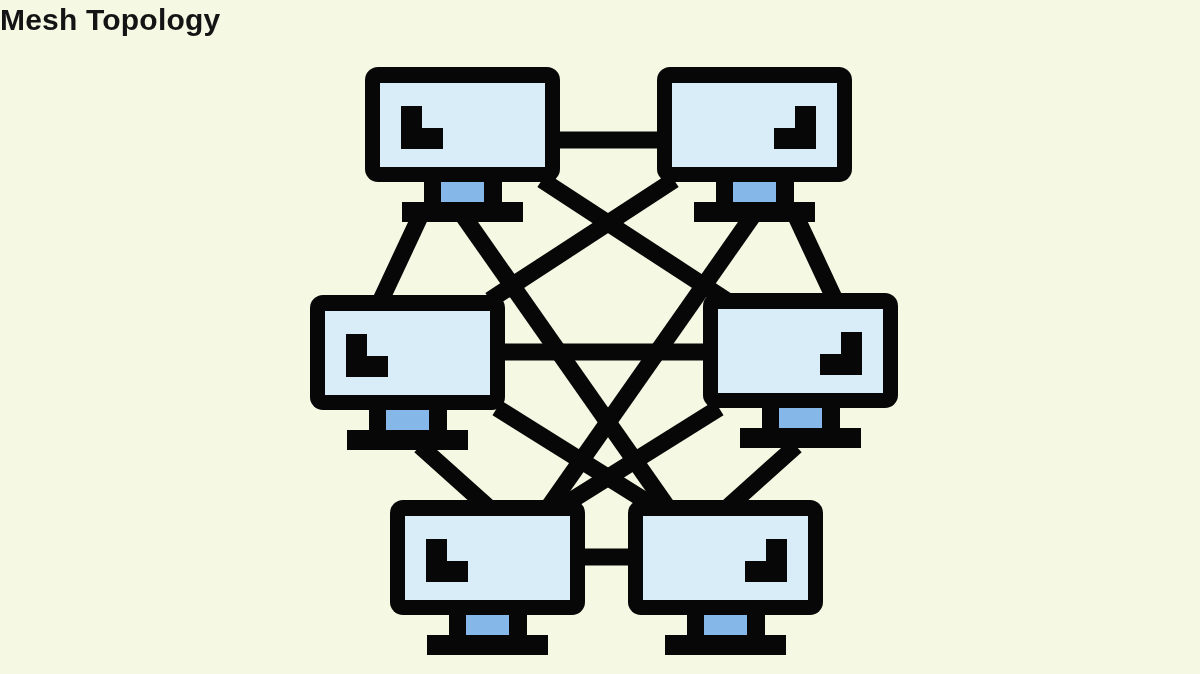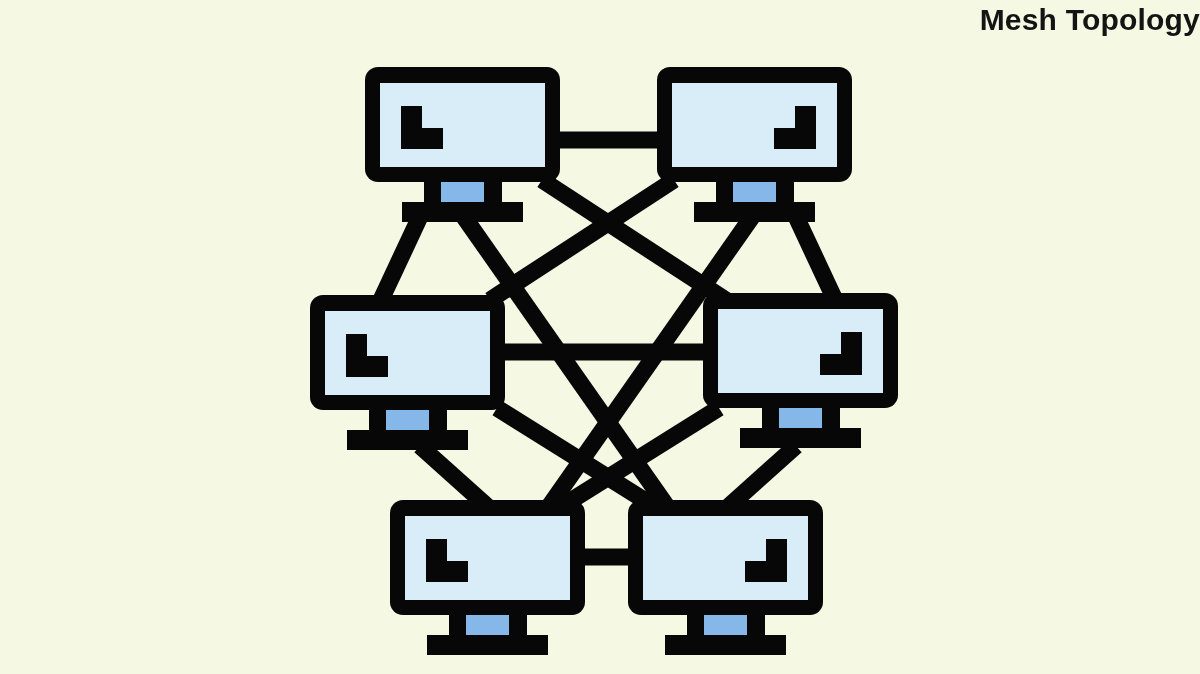--- a/index.html
+++ b/index.html
@@ -17,21 +17,21 @@
     width: 1200px;
     height: 674px;
   }
   .diagram-title {
     position: absolute;
     top: 0;
     left: 0;
     width: 100%;
     margin: 0;
     padding-top: 2px;
-    text-align: right;
+    text-align: left;
     font-size: 30px;
     line-height: 36px;
     font-weight: 700;
     letter-spacing: 0.2px;
   }
   svg.mesh {
     position: absolute;
     left: 0;
     top: 0;
   }

